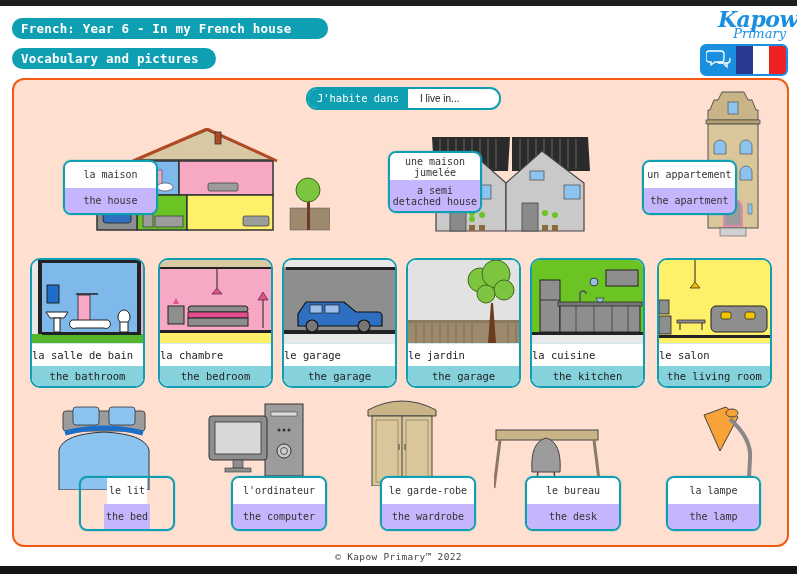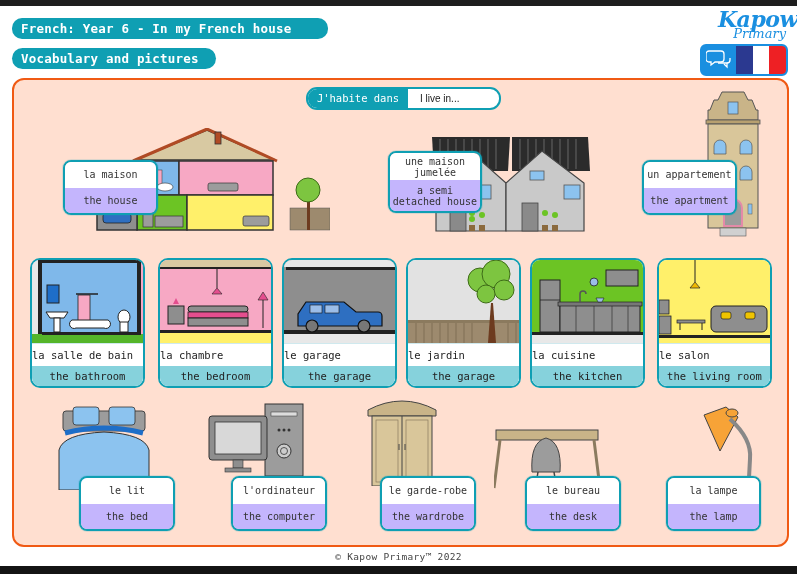--- a/index.html
+++ b/index.html
@@ -325,21 +325,21 @@
 
 <div class="illus" style="left:55px;top:405px;width:98px;height:85px;">
   <svg width="98" height="85" viewBox="0 0 98 85">
     <rect x="8" y="6" width="82" height="20" rx="3" fill="#9c9c9c" stroke="#444" stroke-width="1"></rect>
     <rect x="18" y="2" width="26" height="18" rx="3" fill="#8cc3ef" stroke="#333" stroke-width="0.8"></rect>
     <rect x="54" y="2" width="26" height="18" rx="3" fill="#8cc3ef" stroke="#333" stroke-width="0.8"></rect>
     <path d="M10 28 q39 -10 78 0" fill="none" stroke="#1e6ec8" stroke-width="5"></path>
     <path d="M4 85 v-40 q4 -16 45 -18 q41 2 45 18 v40z" fill="#8cc3ef" stroke="#333" stroke-width="1"></path>
   </svg>
 </div>
-<div class="label" style="left:56px;top:476px;width:96px;height:55px;">
+<div class="label" style="left:56px;top:476px;width:96px;height:55px;align-items:center;">
   <div class="fr">le lit</div>
   <div class="en">the bed</div>
 </div>
 
 <div class="illus" style="left:203px;top:400px;width:112px;height:90px;">
   <svg width="112" height="90" viewBox="0 0 112 90">
     <rect x="62" y="4" width="38" height="72" fill="#9c9c9c" stroke="#333" stroke-width="1"></rect>
     <rect x="68" y="12" width="26" height="4" fill="#ddd" stroke="#333" stroke-width="0.5"></rect>
     <circle cx="76" cy="30" r="1.5" fill="#333"></circle>
       <circle cx="81" cy="30" r="1.5" fill="#333"></circle>

